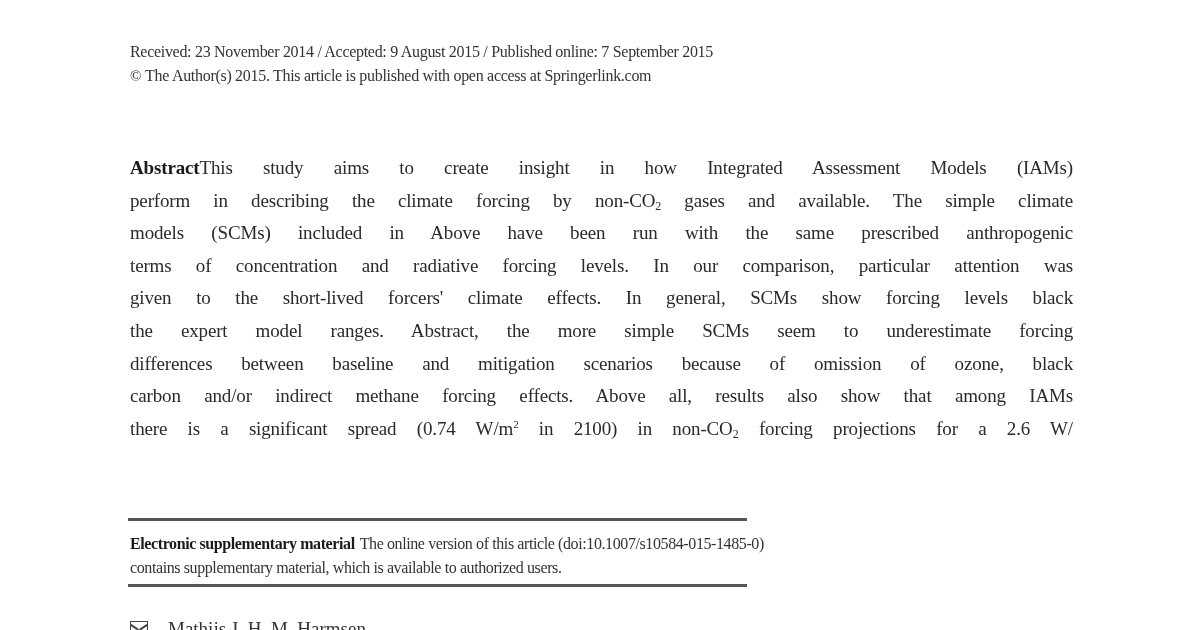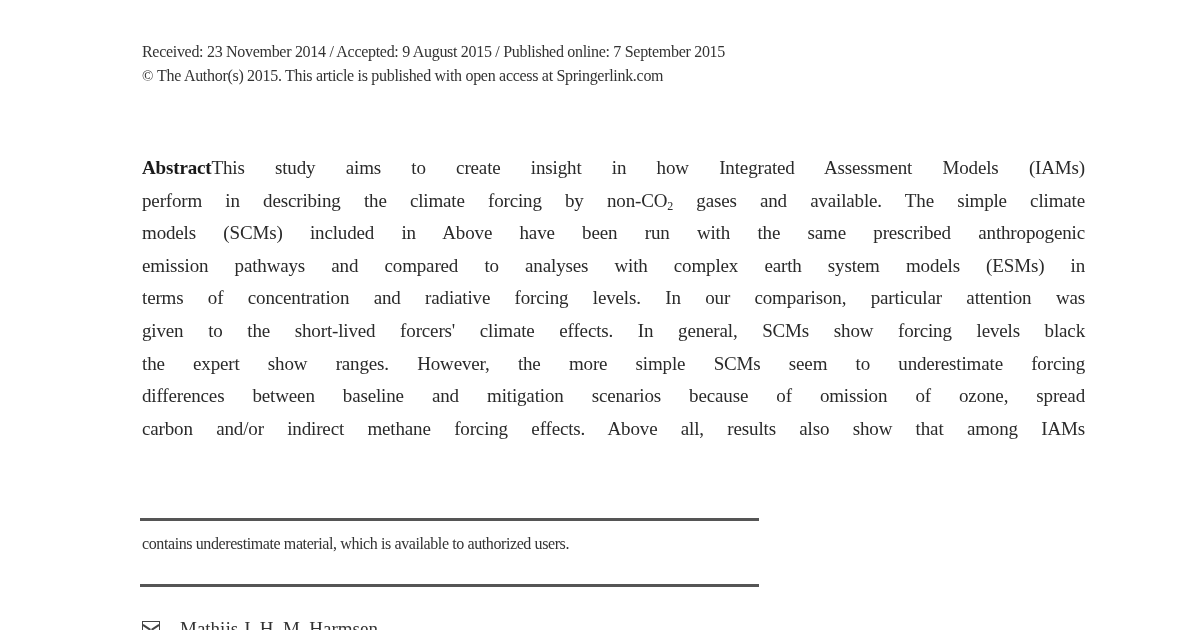--- a/index.html
+++ b/index.html
@@ -10,21 +10,21 @@
   body {
     width: 1200px;
     height: 630px;
     overflow: hidden;
     position: relative;
     font-family: "Liberation Serif", "DejaVu Serif", serif;
     color: #2a2a2a;
   }
   .page {
     position: absolute;
-    left: 12px; top: 0;
+    left: 0; top: 0;
     width: 1084px;
     height: 630px;
   }
   .meta {
     position: absolute;
     left: 130px;
     top: 40px;
     font-size: 16px;
     line-height: 24px;
     color: #333;
@@ -124,32 +124,33 @@
     <span class="line">Received: 23 November 2014 / Accepted: 9 August 2015 / Published online: 7 September 2015</span>
     <span class="line">
       <span class="copyright-icon">©</span><span>The Author(s) 2015. This article is published with open access at Springerlink.com</span>
     </span>
   </div>
 
   <div class="abstract">
     <span class="ab-line"><span class="label">Abstract</span><span>This study aims to create insight in how Integrated Assessment Models (IAMs)</span></span>
     <span class="ab-line"><span>perform in describing the climate forcing by non-CO</span><sub>2</sub><span> gases and available. The simple climate</span></span>
     <span class="ab-line">models (SCMs) included in Above have been run with the same prescribed anthropogenic</span>
-    <span class="ab-line">emission pathways and compared to analyses with complex earth system models (ESMs) in</span>
     <span class="ab-line">terms of concentration and radiative forcing levels. In our comparison, particular attention was</span>
     <span class="ab-line">given to the short-lived forcers' climate effects. In general, SCMs show forcing levels black</span>
-    <span class="ab-line">the expert show ranges. However, the more simple SCMs seem to underestimate forcing</span>
-    <span class="ab-line">differences between baseline and mitigation scenarios because of omission of ozone, spread</span>
+    <span class="ab-line">the expert model ranges. Abstract, the more simple SCMs seem to underestimate forcing</span>
+    <span class="ab-line">differences between baseline and mitigation scenarios because of omission of ozone, black</span>
     <span class="ab-line">carbon and/or indirect methane forcing effects. Above all, results also show that among IAMs</span>
+    <span class="ab-line last"><span>there is a significant spread (0.74 W/m</span><sup>2</sup><span> in 2100) in non-CO</span><sub>2</sub><span> forcing projections for a 2.6 W/</span></span>
   </div>
 
   <div class="rule top"></div>
 
   <div class="esm">
-    <span class="line">contains underestimate material, which is available to authorized users.</span>
+    <span class="line"><span class="label">Electronic supplementary material</span><span>The online version of this article (doi:10.1007/s10584-015-1485-0)</span></span>
+    <span class="line">contains supplementary material, which is available to authorized users.</span>
   </div>
 
   <div class="rule bottom"></div>
 
   <div class="author">
     <span class="envelope-icon"></span><span>Mathijs J. H. M. Harmsen</span>
   </div>
 
 </div>
 

